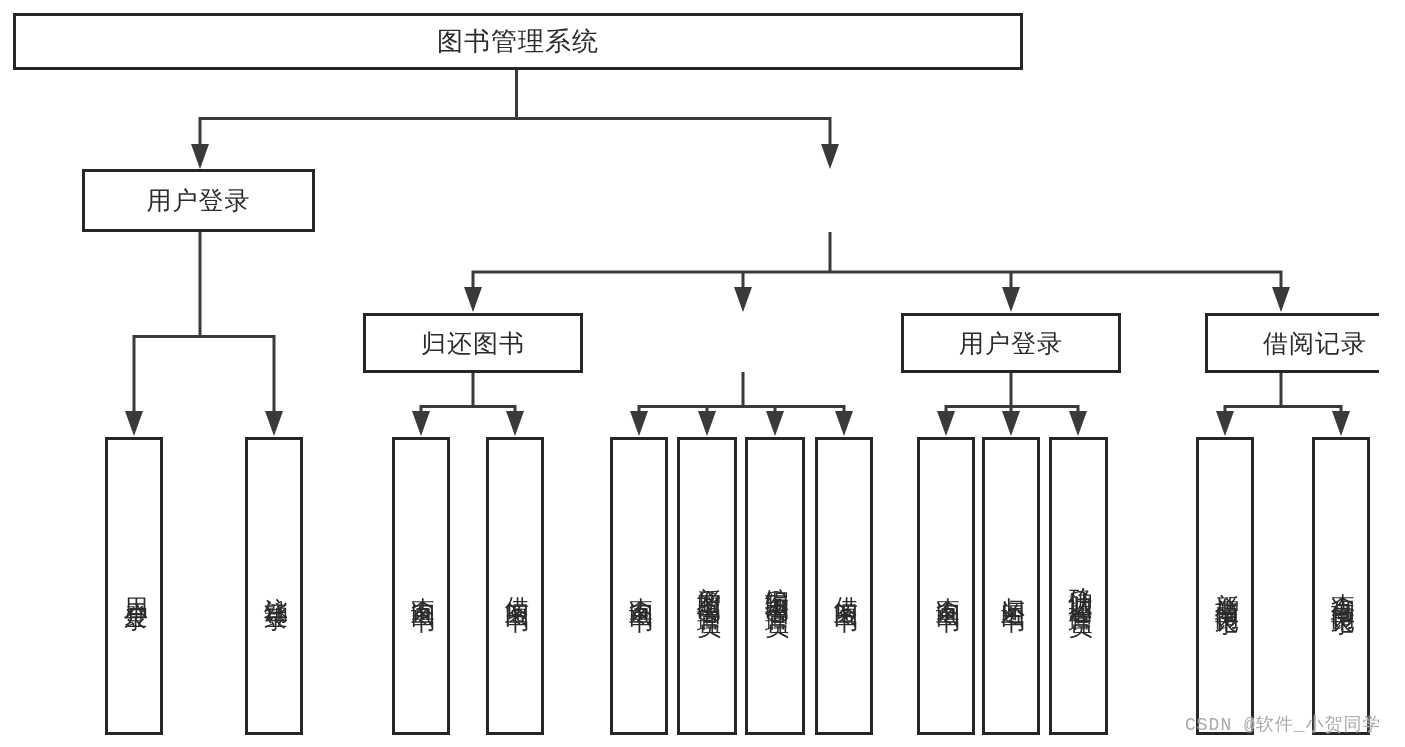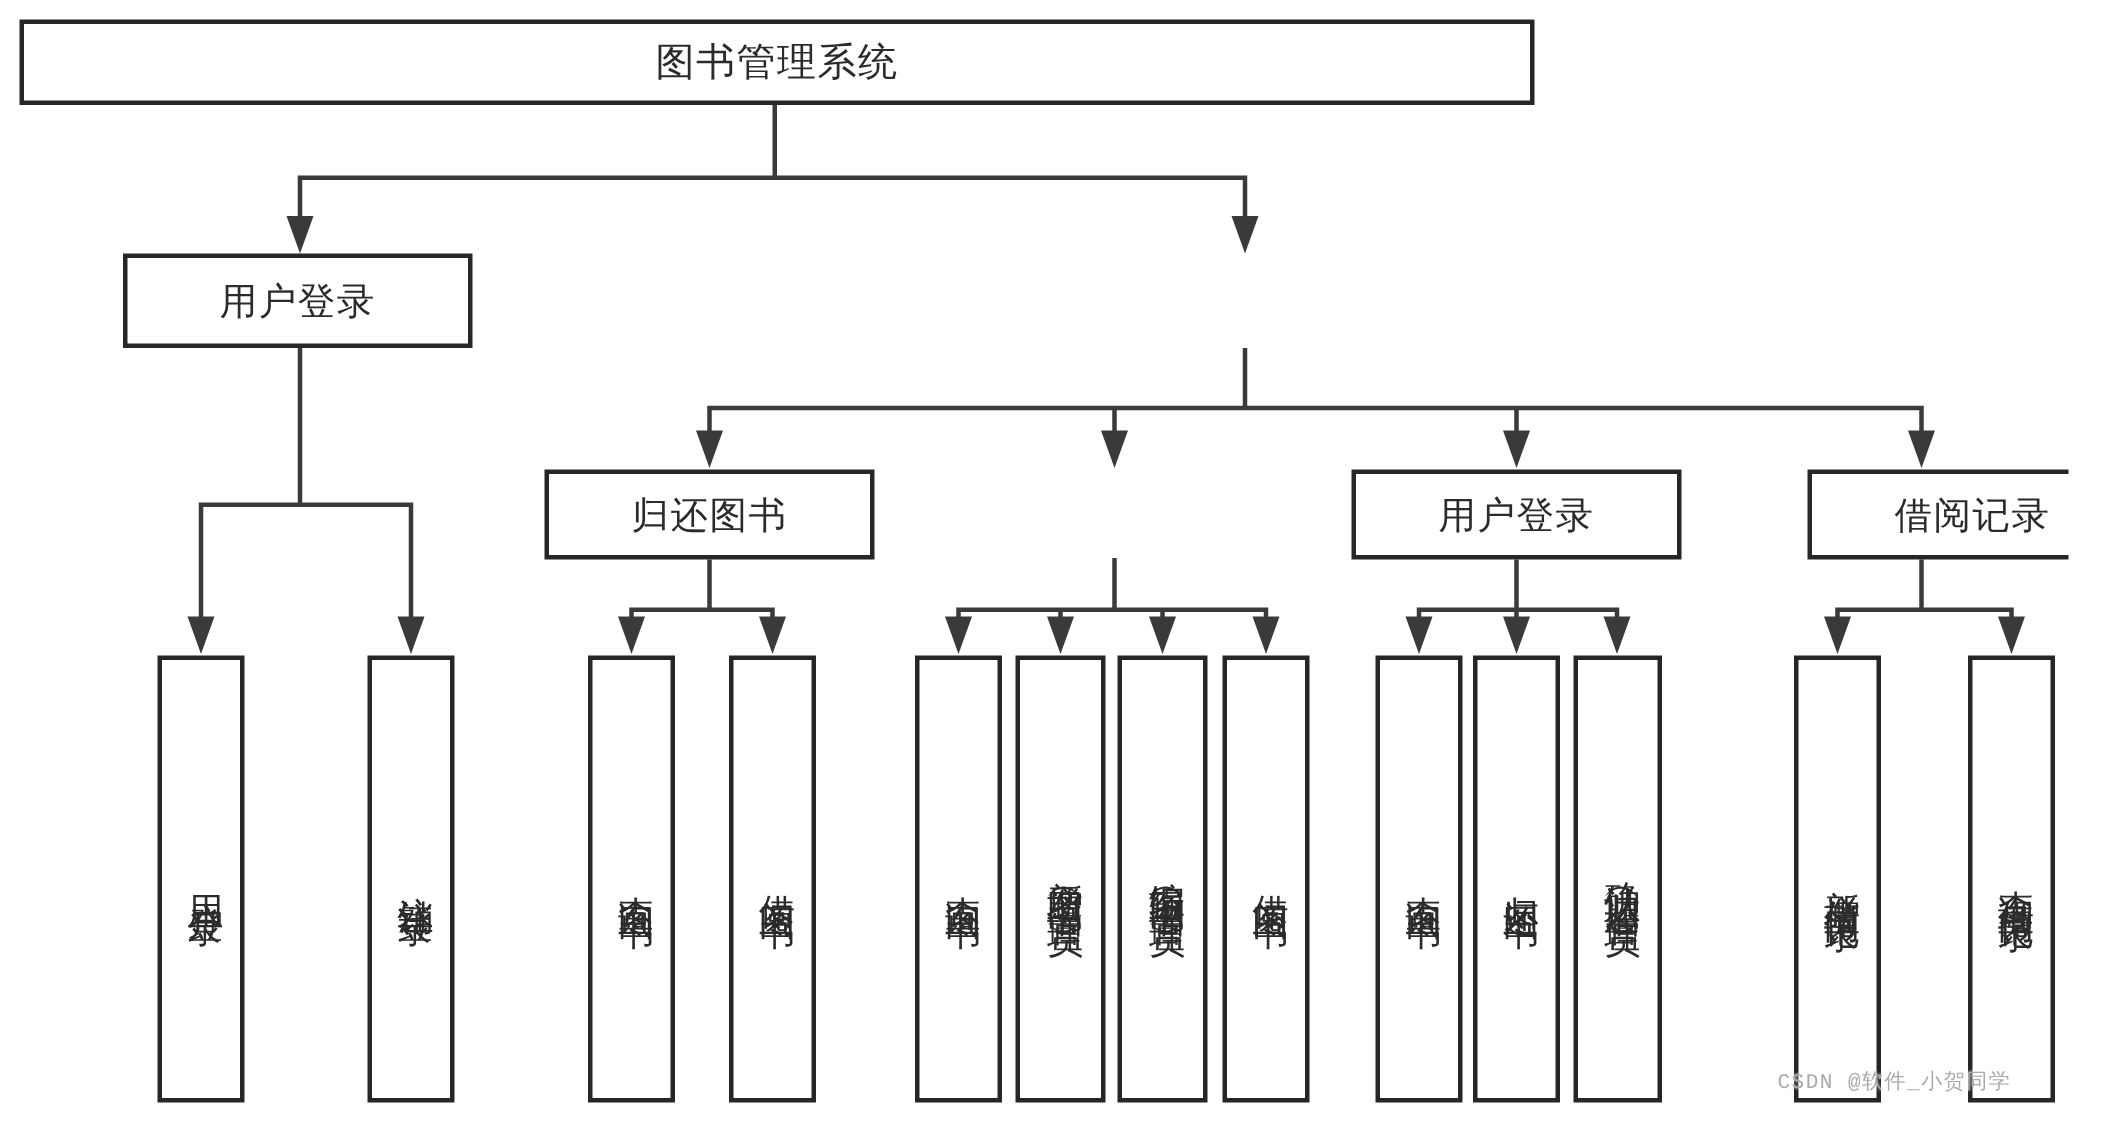--- a/index.html
+++ b/index.html
@@ -52,21 +52,21 @@
     writing-mode:vertical-lr;
     text-orientation:mixed;
     font-size:24px;
     letter-spacing:4px;
     line-height:1;
     white-space:nowrap;
   }
   .watermark{
     position:absolute;
     left:1185px;top:712px;
-    font-size:14px;
+    font-size:18px;
     color:var(--watermark);
     letter-spacing:1px;
     white-space:nowrap;
     z-index:5;
     text-shadow:0 0 2px #ffffff;
   }
 </style>
 </head>
 <body>
 

